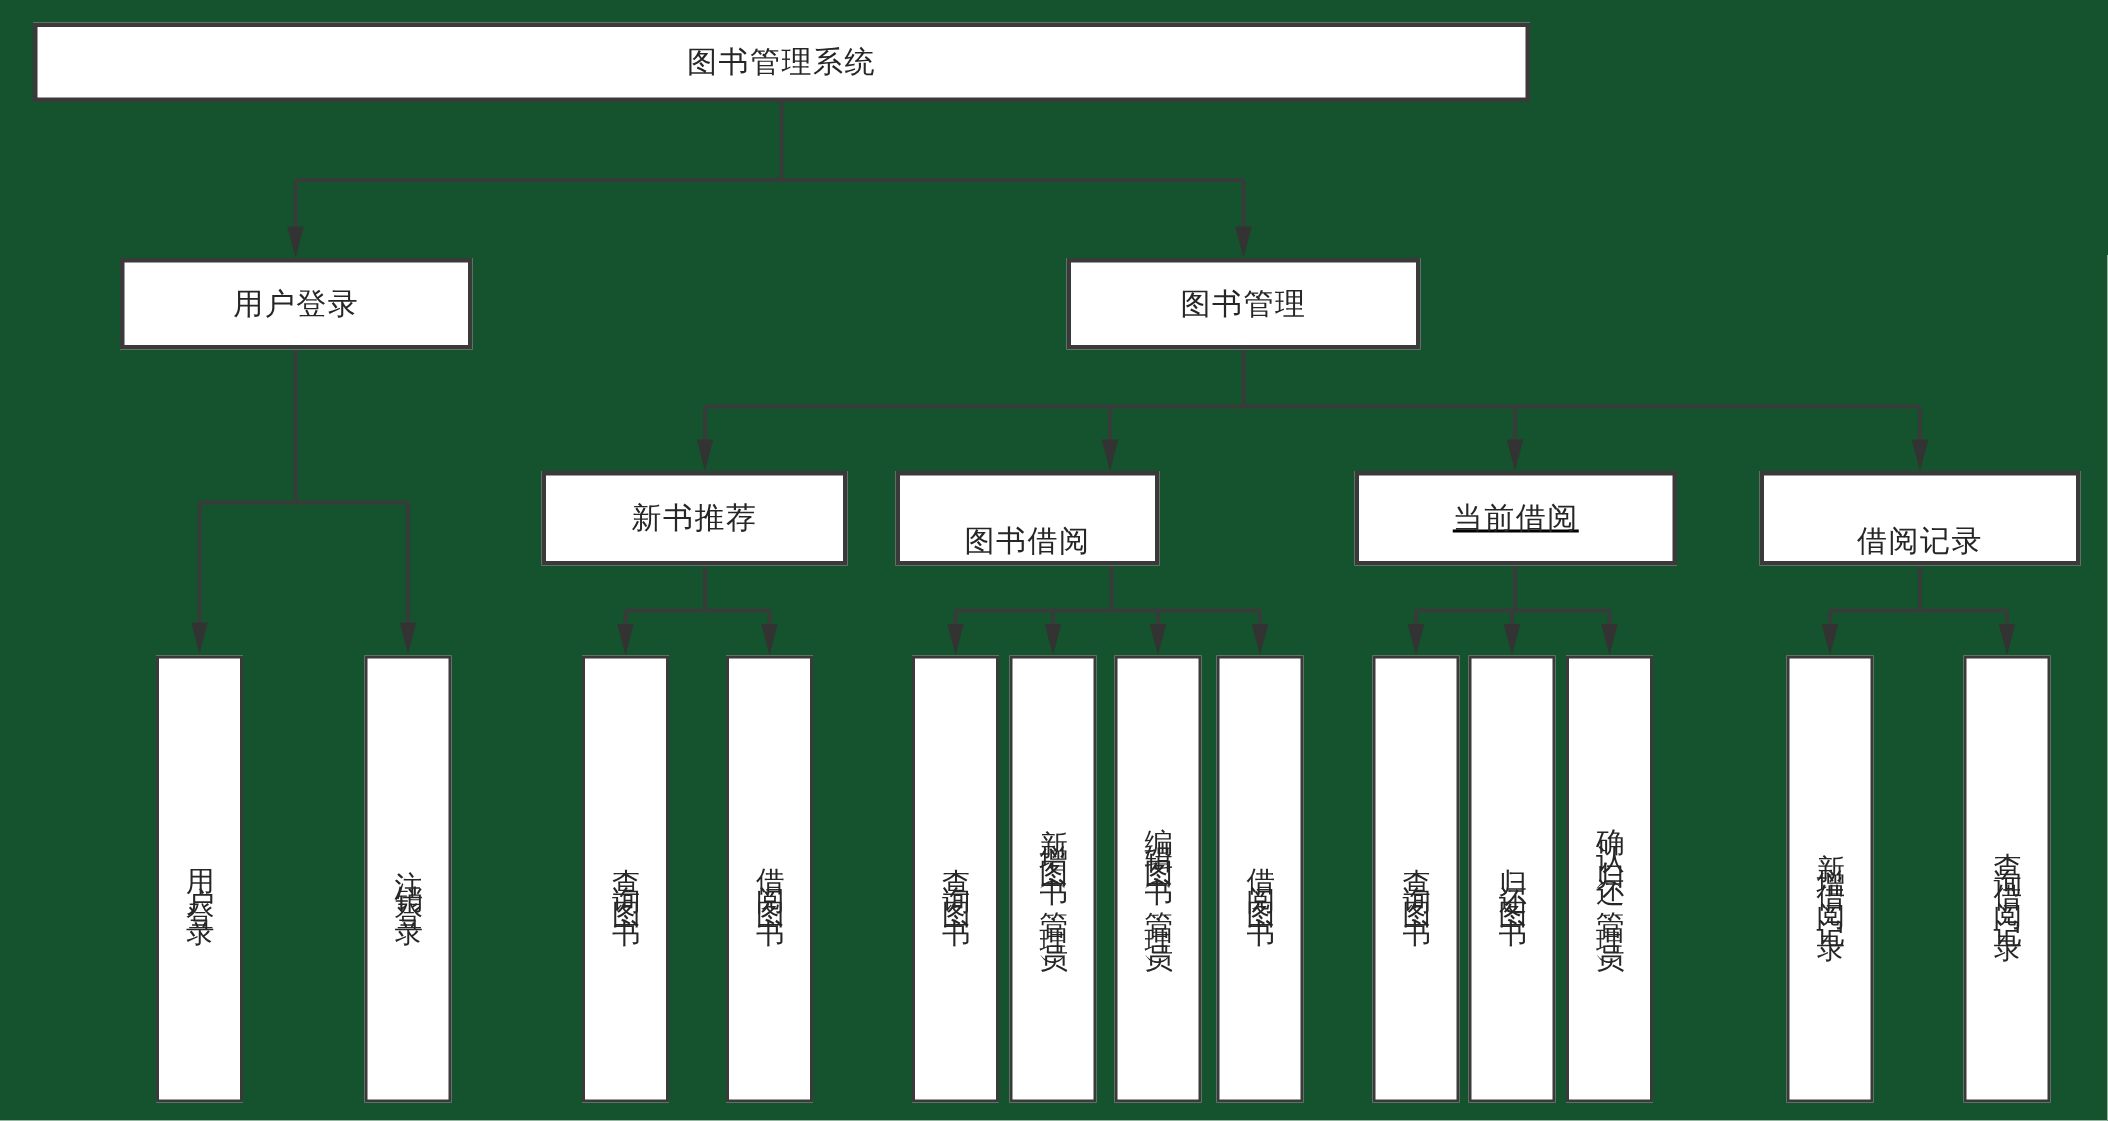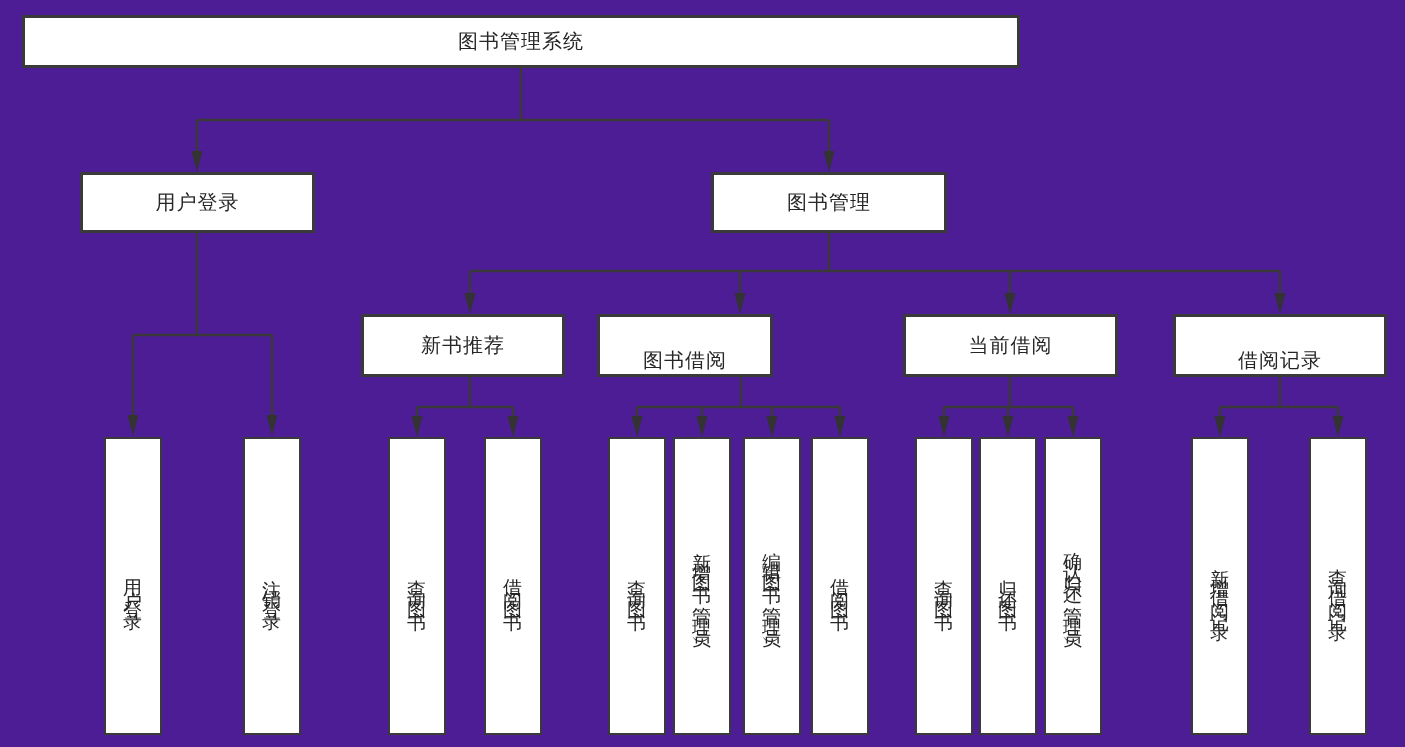--- a/index.html
+++ b/index.html
@@ -1,20 +1,20 @@
 <!DOCTYPE html>
 <html><head>
 <meta charset="utf-8">
 <style>
   html, body { margin: 0; padding: 0; background: #ffffff; }
   #stage {
     position: relative;
     width: 1405px;
     height: 747px;
-    background: #4c1d95;
+    background: #14532d;
     font-family: "Liberation Sans", "DejaVu Sans", sans-serif;
     overflow: hidden;
   }
   #connectors {
     position: absolute;
     left: 0; top: 0;
     width: 1405px; height: 747px;
     z-index: 1;
   }
   .hbox {
@@ -129,21 +129,21 @@
   <div class="hbox" style="left:711px; top:172px; width:236px; height:61px;">
     <span>图书管理</span>
   </div>
 
   <div class="hbox" style="left:361px; top:314px; width:204px; height:63px;">
     <span>新书推荐</span>
   </div>
   <div class="hbox" style="left:597px; top:314px; width:176px; height:63px;align-items:flex-end;">
     <span>图书借阅</span>
   </div>
-  <div class="hbox" style="left:903px; top:314px; width:215px; height:63px;">
+  <div class="hbox" style="left:903px; top:314px; width:215px; height:63px;text-decoration:underline;">
     <span>当前借阅</span>
   </div>
   <div class="hbox" style="left:1173px; top:314px; width:214px; height:63px;align-items:flex-end;">
     <span>借阅记录</span>
   </div>
 
   <div class="vbox" style="left:104px;">
     <span>用户登录</span>
   </div>
   <div class="vbox" style="left:243px;">

